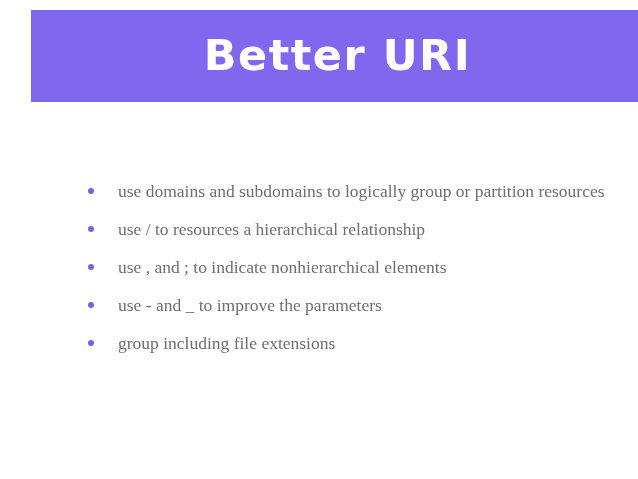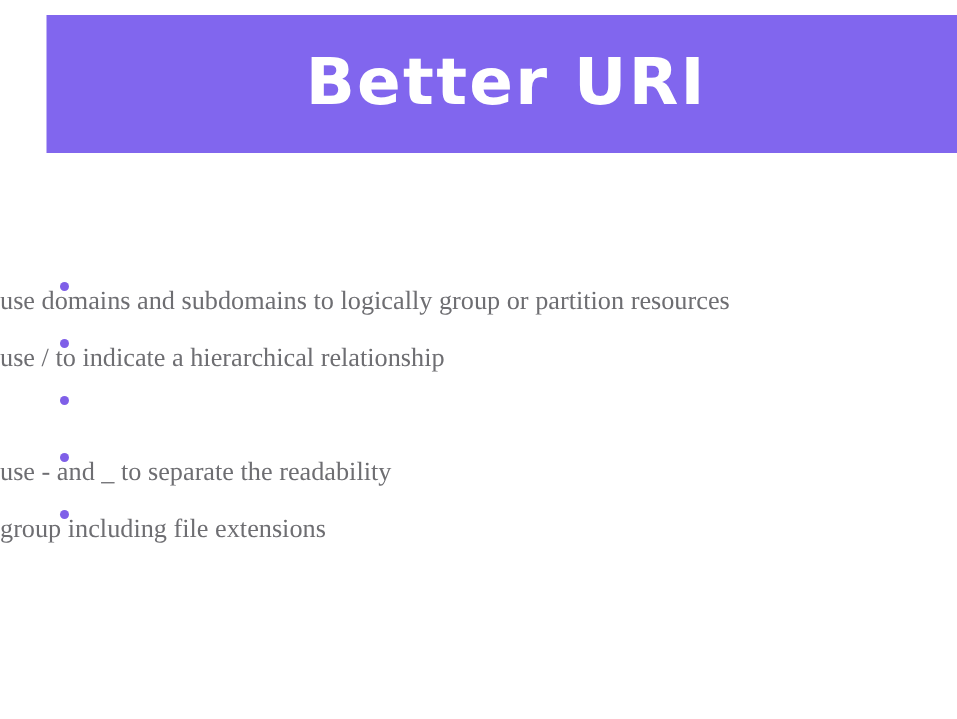--- a/index.html
+++ b/index.html
@@ -47,23 +47,25 @@
     left: 0;
     top: 172px;
     width: 638px;
     margin: 0;
     padding: 0;
     list-style: none;
   }
   .bullet-item {
     position: relative;
     height: 38px;
+    padding-left: 70px;
     padding-right: 14px;
     display: flex;
-    align-items: flex-end;
+    align-items: center;
+    margin-left: 48px;
   }
   .bullet-dot {
     position: absolute;
     left: 40px;
     top: 50%;
     width: 6px;
     height: 6px;
     margin-top: -3px;
     border-radius: 50%;
     background: #7f5fe8;
@@ -87,30 +89,31 @@
 
   <ul class="bullet-list">
 
     <li class="bullet-item">
       <span class="bullet-dot"></span>
       <span class="bullet-text">use domains and subdomains to logically group or partition resources</span>
     </li>
 
     <li class="bullet-item">
       <span class="bullet-dot"></span>
-      <span class="bullet-text">use / to indicate a hierarchical relationship</span>
+      <span class="bullet-text">use / to resources a hierarchical relationship</span>
     </li>
 
     <li class="bullet-item">
       <span class="bullet-dot"></span>
+      <span class="bullet-text">use , and ; to indicate nonhierarchical elements</span>
     </li>
 
     <li class="bullet-item">
       <span class="bullet-dot"></span>
-      <span class="bullet-text">use - and _ to separate the readability</span>
+      <span class="bullet-text">use - and _ to improve the parameters</span>
     </li>
 
 
     <li class="bullet-item">
       <span class="bullet-dot"></span>
       <span class="bullet-text">group including file extensions</span>
     </li>
 
   </ul>
 

